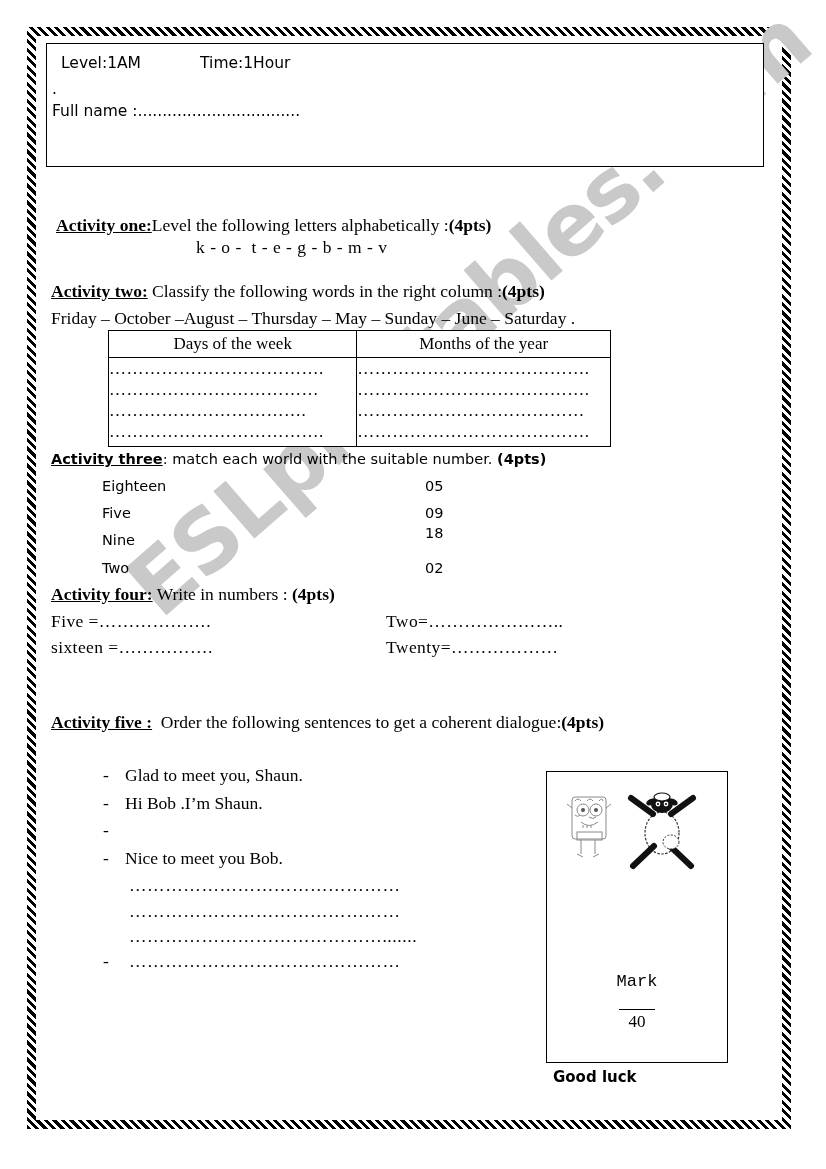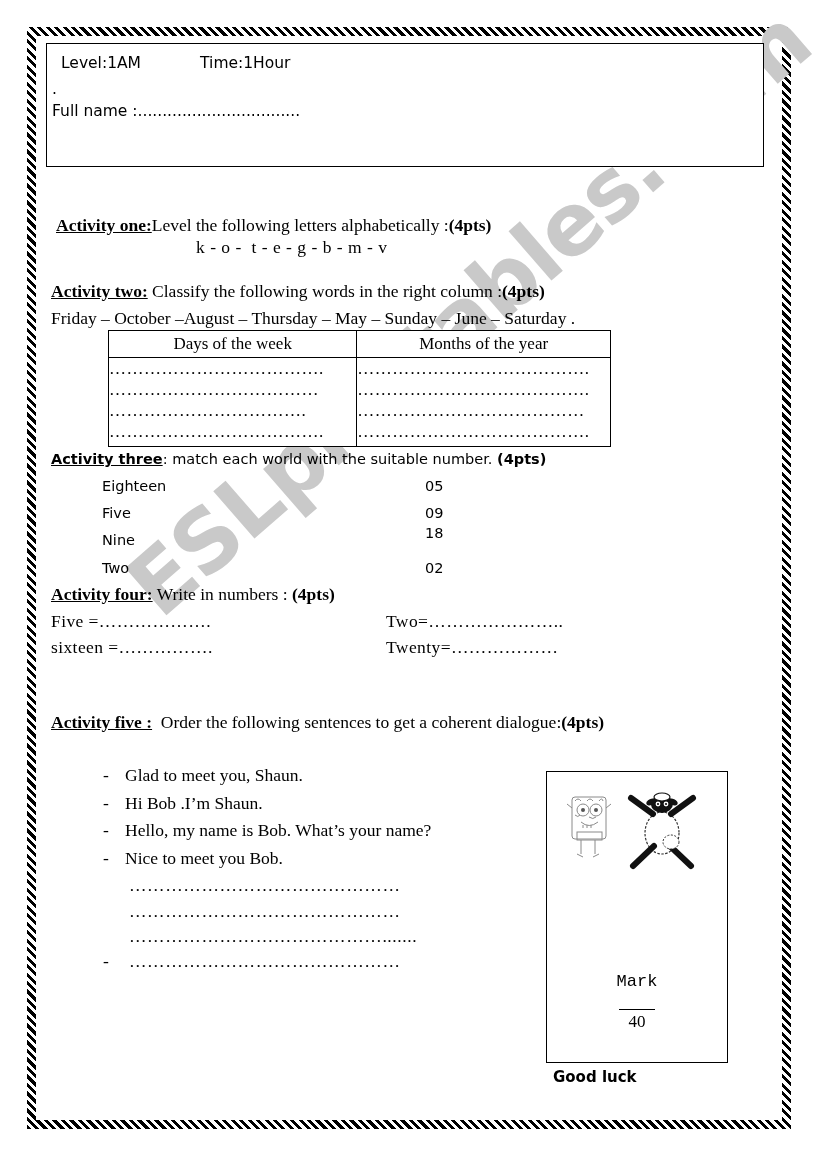--- a/index.html
+++ b/index.html
@@ -314,21 +314,20 @@
 
   <div class="txt" style="left:51px; top:714px;"><span class="act-label">Activity five :</span><span>  Order the following sentences to get a coherent dialogue:</span><span class="pts">(4pts)</span></div>
 
   <div class="a5-dash" style="left:103px; top:765px;">-</div>
   <div class="a5-sentence" style="left:125px; top:765px;">Glad to meet you, Shaun.</div>
 
   <div class="a5-dash" style="left:103px; top:793px;">-</div>
   <div class="a5-sentence" style="left:125px; top:793px;">Hi Bob .I’m Shaun.</div>
 
   <div class="a5-dash" style="left:103px; top:820px;">-</div>
-  <div class="a5-sentence" style="left:125px; top:820px;">Hello, my name is Bob. What’s your name?</div>
 
   <div class="a5-dash" style="left:103px; top:848px;">-</div>
   <div class="a5-sentence" style="left:125px; top:848px;">Nice to meet you Bob.</div>
 
   <div class="a5-blank" style="left:129px; top:875px;">………………………………………</div>
   <div class="a5-blank" style="left:129px; top:901px;">………………………………………</div>
   <div class="a5-blank" style="left:129px; top:926px;">…………………………………….......</div>
 
   <div class="a5-dash" style="left:103px; top:951px;">-</div>
   <div class="a5-blank" style="left:129px; top:951px;">………………………………………</div>

